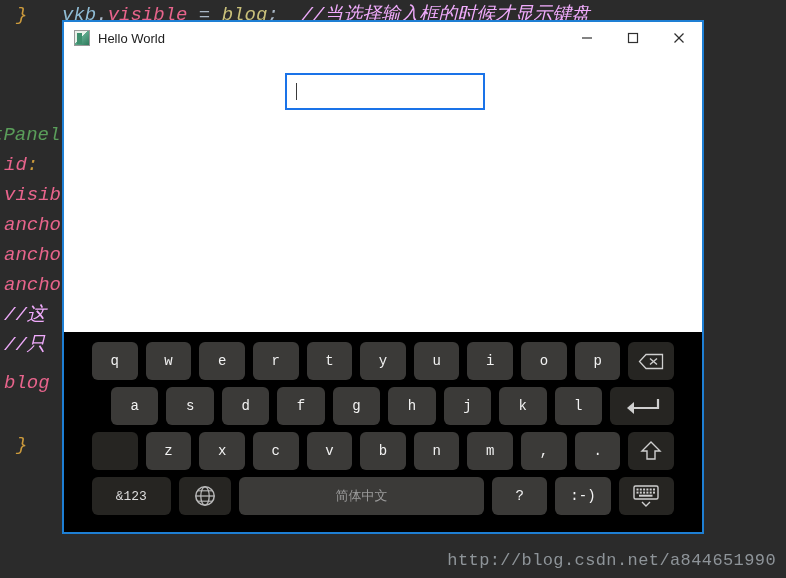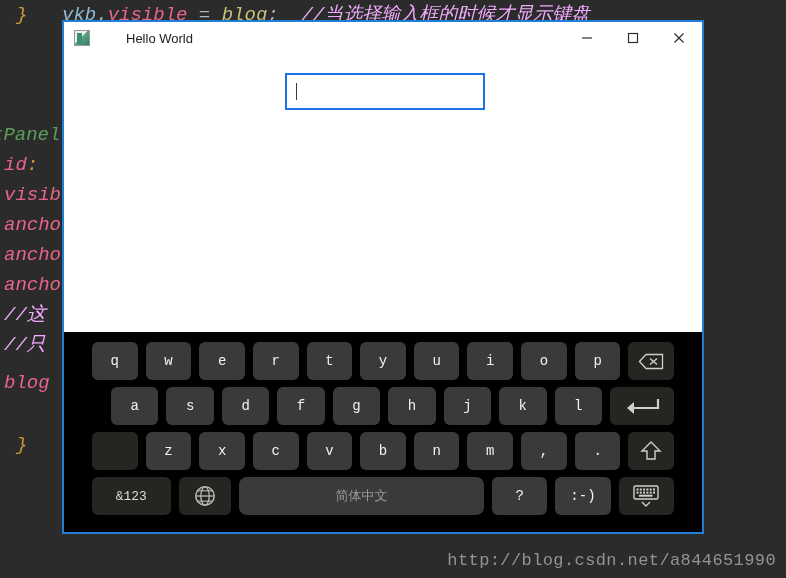--- a/index.html
+++ b/index.html
@@ -74,21 +74,20 @@
   #title-icon::after {
     content: "";
     position: absolute;
     left: 2px; top: 2px; width: 5px; height: 11px;
     background: #3e8f6d;
   }
   #title-text {
     font-size: 13px;
     color: #202020;
     font-family: "Liberation Sans", sans-serif;
-    margin-left: 28px;
   }
   #win-controls {
     position: absolute;
     right: 0; top: 0;
     height: 32px;
     display: flex;
   }
   .win-btn {
     width: 46px; height: 32px;
     display: flex; align-items: center; justify-content: center;
@@ -155,21 +154,20 @@
     background: #262522;
   }
   .key.dim {
     color: #4a4845;
   }
   .key.space {
     background: #3b3a38;
     color: #9b9b9b;
     font-family: "Liberation Sans", sans-serif;
     font-size: 13px;
-    border-radius: 8px;
   }
   .key svg { display: block; }
   .key-num {
     font-family: "Liberation Mono", monospace;
     font-size: 13px;
     color: #dcdcdc;
   }
 
   
   .r1 .key { flex: 1 1 0; }

